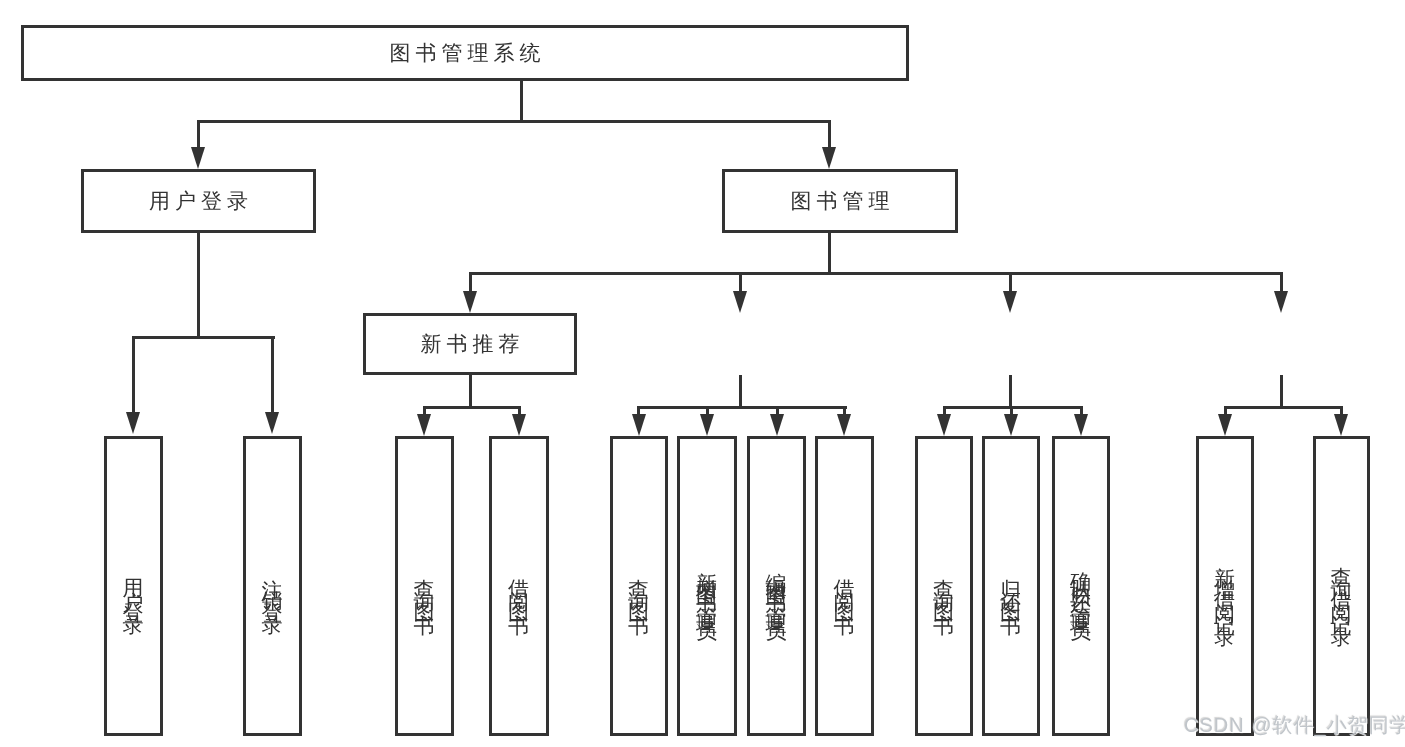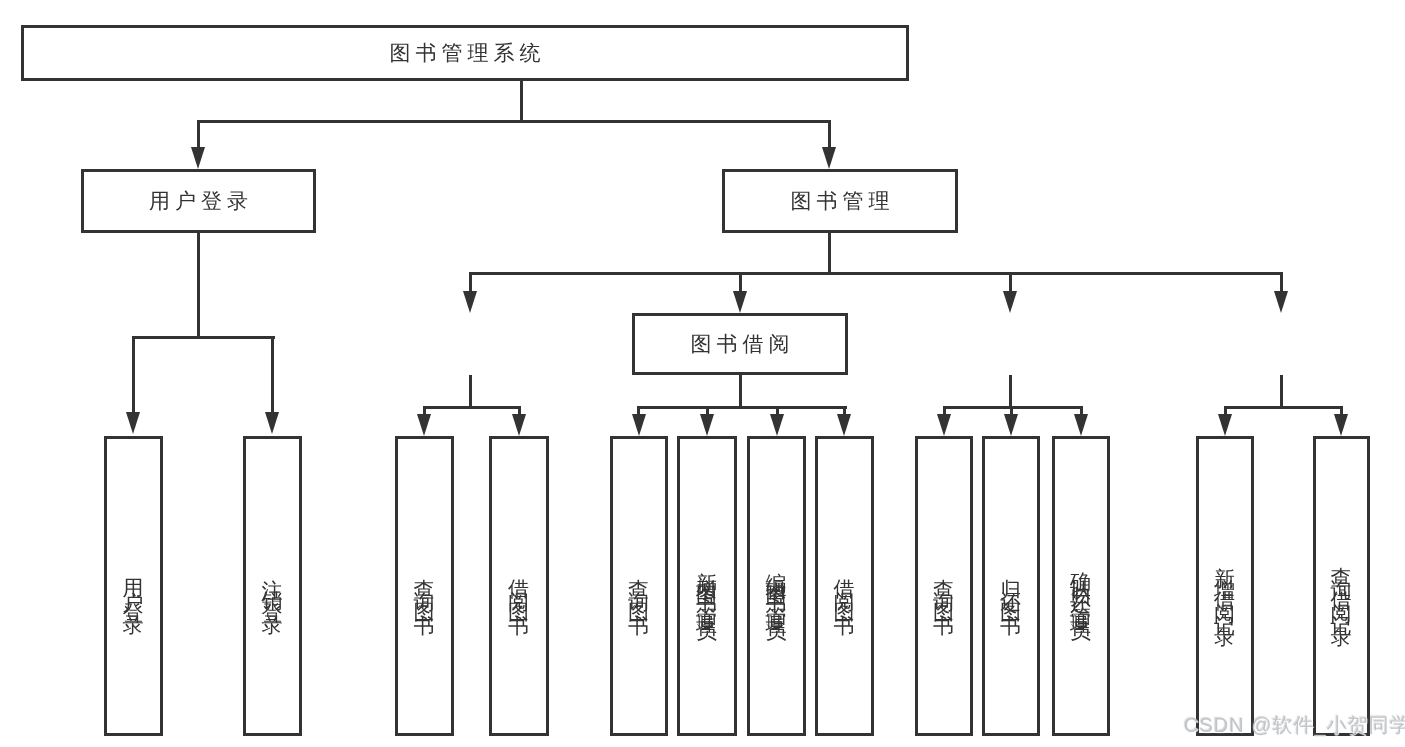--- a/index.html
+++ b/index.html
@@ -102,22 +102,22 @@
     <span>图书管理系统</span>
   </div>
 
   <div class="node" style="left:81px;top:169px;width:235px;height:64px;">
     <span>用户登录</span>
   </div>
   <div class="node" style="left:711px;top:169px;width:236px;height:64px;margin-left:11px;">
     <span>图书管理</span>
   </div>
 
-  <div class="node" style="left:632px;top:313px;width:216px;height:62px;">
-    <span>图书借阅</span>
+  <div class="node" style="left:363px;top:313px;width:214px;height:62px;">
+    <span>新书推荐</span>
   </div>
 
   <div class="leaf" style="left:104px;width:59px;">
     <span>用户登录</span>
   </div>
   <div class="leaf" style="left:243px;width:59px;">
     <span>注销登录</span>
   </div>
 
   <div class="leaf" style="left:395px;width:59px;">

